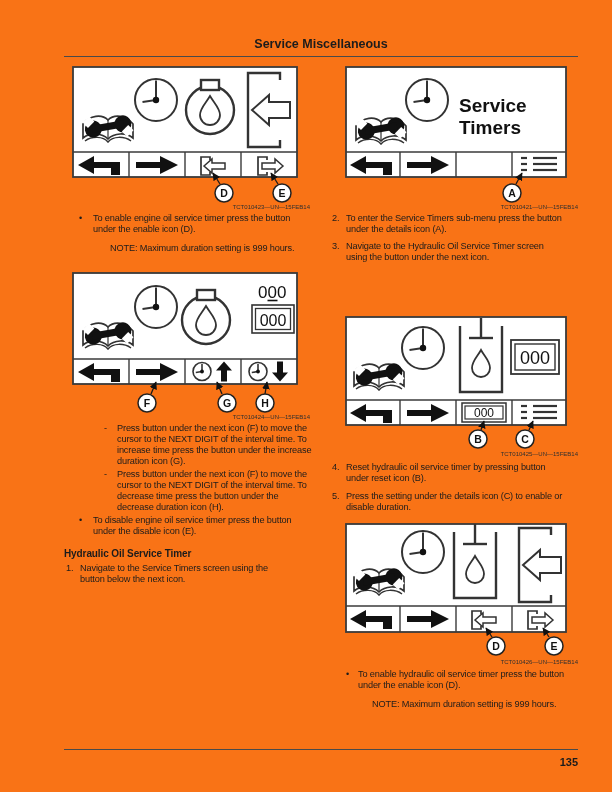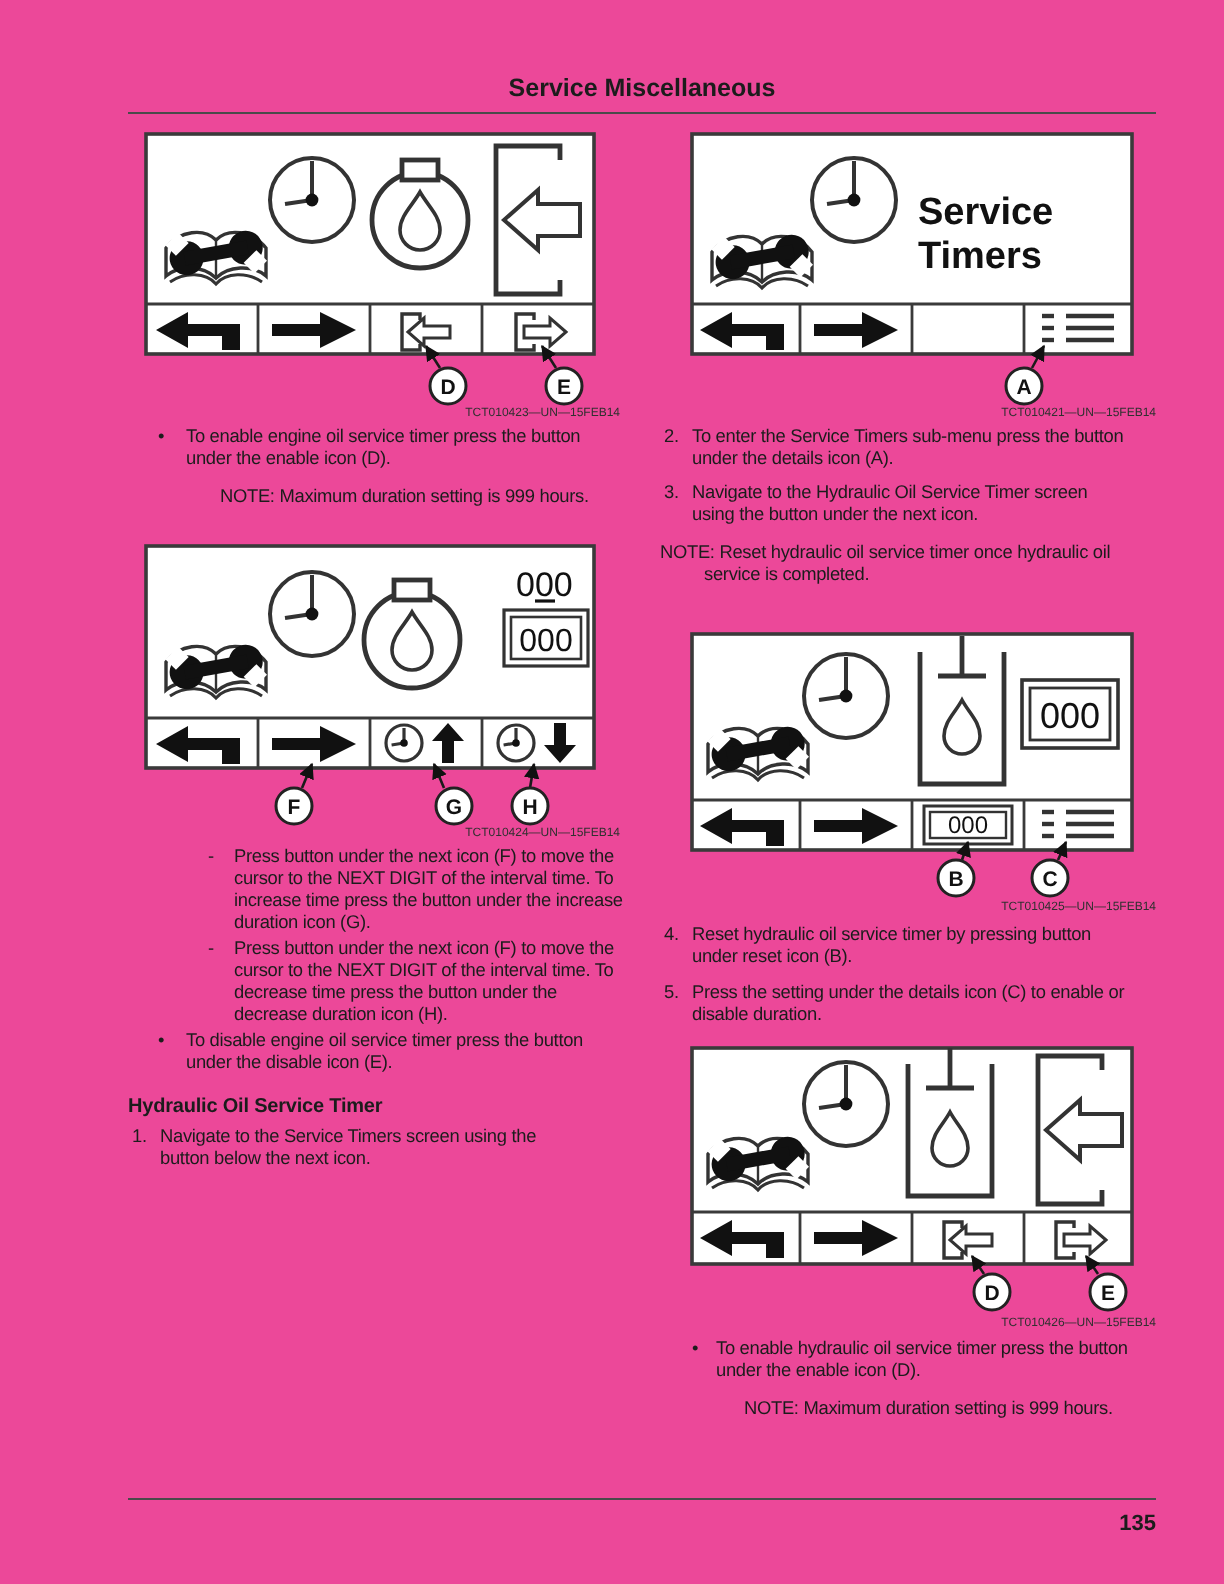--- a/index.html
+++ b/index.html
@@ -1,16 +1,16 @@
 <!DOCTYPE html>
 <html><head>
 <meta charset="utf-8">
 <style>
   html,body{margin:0;padding:0;background:#fff;}
-  .sheet{position:relative;width:612px;height:792px;background:#ec4899;overflow:hidden;
+  .sheet{position:relative;width:612px;height:792px;background:#f97316;overflow:hidden;
          font-family:"Liberation Sans",sans-serif;color:#1c1c1c;}
   .abs{position:absolute;}
   .title{font-size:12.5px;font-weight:bold;text-align:center;letter-spacing:0;}
   .rule{border-top:1.1px solid #4a4a4a;height:0;}
   .body-text{font-size:9.2px;line-height:11px;letter-spacing:-0.15px;}
   .item{display:flex;}
   .mk{flex:0 0 14px;}
   .mk.dashmk{flex:0 0 13px;}
   .mk.bmk3{flex:0 0 12px;}
   .tx{flex:1 1 auto;}
@@ -180,21 +180,20 @@
   <div class="abs body-text note" style="left:110px;top:243px;width:210px">NOTE: Maximum duration setting is 999 hours.</div>
 
   <div class="abs body-text item" style="left:332px;top:213px;width:233px">
     <span class="mk">2.</span>
     <span class="tx">To enter the Service Timers sub-menu press the button under the details icon (A).</span>
   </div>
   <div class="abs body-text item" style="left:332px;top:241px;width:233px">
     <span class="mk">3.</span>
     <span class="tx">Navigate to the Hydraulic Oil Service Timer screen using the button under the next icon.</span>
   </div>
-  <div class="abs body-text note hang" style="left:330px;top:271px;width:232px">NOTE: Reset hydraulic oil service timer once hydraulic oil service is completed.</div>
 
   <svg class="abs" style="left:72px;top:272px" width="226" height="143" viewBox="0 0 226 143">
     <rect class="frame" x="1" y="1" width="224" height="111"></rect>
     <line class="ln" x1="1" y1="87" x2="225" y2="87"></line>
     <line class="ln" x1="57" y1="87" x2="57" y2="112"></line>
     <line class="ln" x1="113" y1="87" x2="113" y2="112"></line>
     <line class="ln" x1="169" y1="87" x2="169" y2="112"></line>
     <use href="#i-book" x="8" y="41"></use>
     <use href="#i-clock" x="60" y="11"></use>
     <use href="#i-oil" x="106" y="14"></use>

